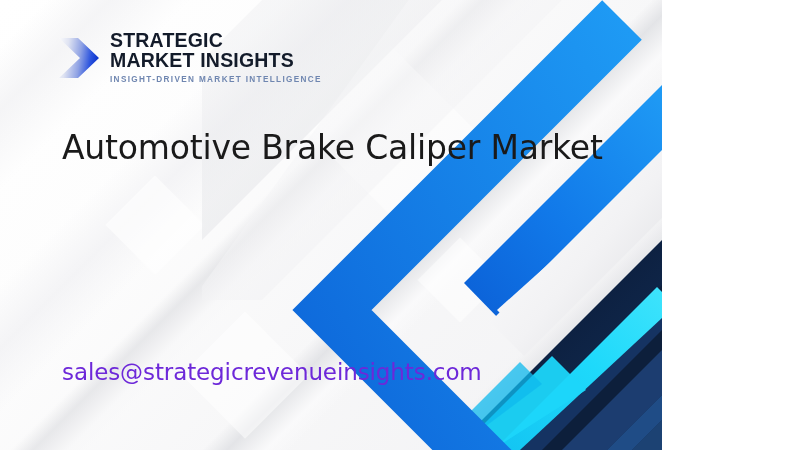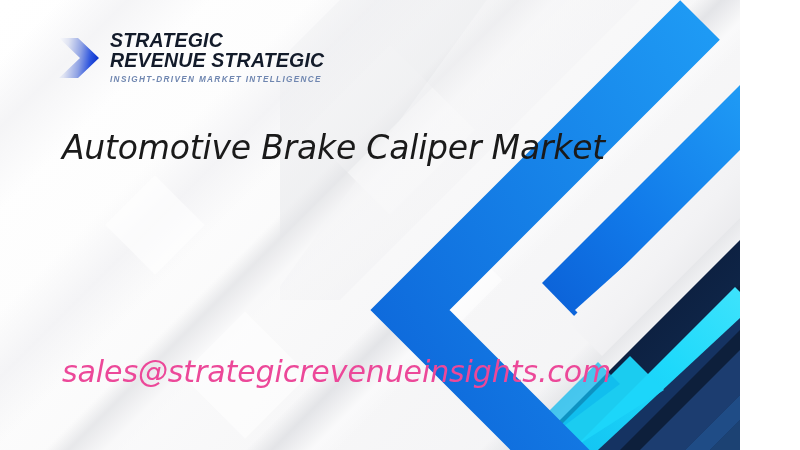--- a/index.html
+++ b/index.html
@@ -7,25 +7,24 @@
     margin: 0;
     padding: 0;
     background: #ffffff;
   }
   body {
     font-family: "Liberation Sans", sans-serif;
   }
 
   #slide {
     position: relative;
-    width: 740px;
+    width: 662px;
     height: 450px;
     overflow: hidden;
     background: #ffffff;
-    font-style: italic;
     -webkit-font-smoothing: antialiased;
   }
 
   
   .bg-base {
     position: absolute;
     inset: 0;
     background:
       linear-gradient(135deg, #ffffff 0%, #fdfdfd 30%, #f7f7f8 60%, #f2f2f4 100%);
   }
@@ -137,23 +136,23 @@
     line-height: 40px;
     color: #1a1a1a;
     letter-spacing: -0.2px;
   }
   .email {
     position: absolute;
     left: 62px;
     top: 357px;
     font-family: "DejaVu Sans", sans-serif;
     font-weight: 400;
-    font-size: 30px;
+    font-size: 23px;
     line-height: 30px;
-    color: #ec4899;
+    color: #6d28d9;
     letter-spacing: -0.1px;
   }
 </style>
 </head>
 <body>
 
 <div id="slide">
 
   <div class="bg-base"></div>
   <div class="bg-bands"></div>
@@ -266,21 +265,21 @@
           <stop offset="25%" stop-color="#dfe3f2"></stop>
           <stop offset="58%" stop-color="#8fa2e4"></stop>
           <stop offset="85%" stop-color="#2b53de"></stop>
           <stop offset="100%" stop-color="#1038cf"></stop>
         </linearGradient>
       </defs>
       <path d="M 1,2 L 20,2 L 41,22 L 20,42 L 1,42 L 22,22 Z" fill="url(#gLogo)"></path>
     </svg>
     <div class="logo-text">
       <div class="logo-line1">STRATEGIC</div>
-      <div class="logo-line2">REVENUE STRATEGIC</div>
+      <div class="logo-line2">MARKET INSIGHTS</div>
       <div class="logo-tag">INSIGHT-DRIVEN MARKET INTELLIGENCE</div>
     </div>
   </div>
 
   <div class="headline">Automotive Brake Caliper Market</div>
 
   <div class="email">sales@strategicrevenueinsights.com</div>
 
 </div>
 

